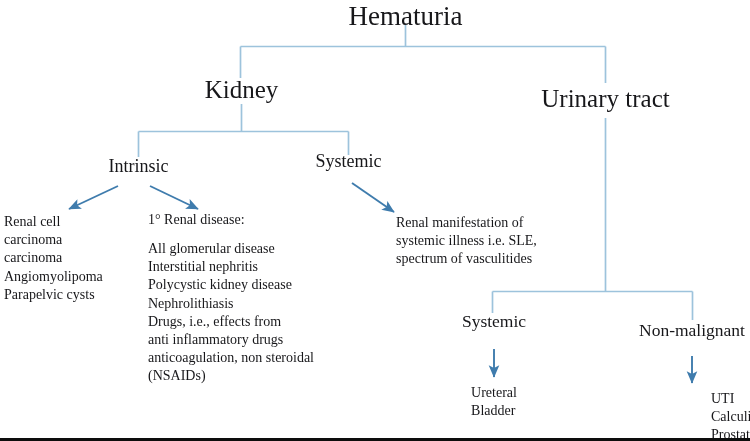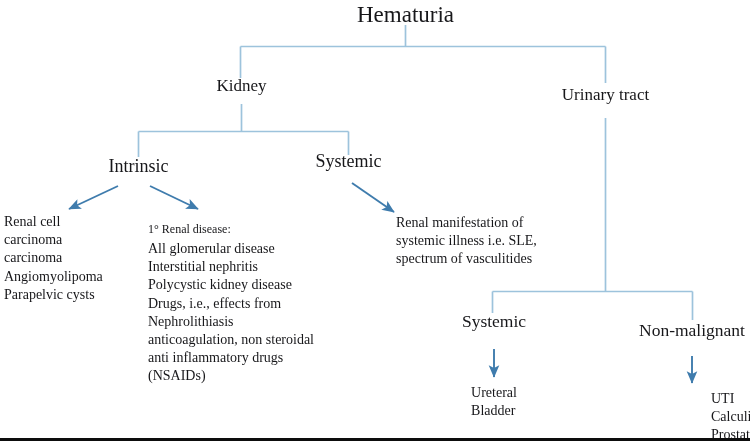--- a/index.html
+++ b/index.html
@@ -5,25 +5,25 @@
   html,body{margin:0;padding:0;background:#ffffff;}
   body{
     width:750px;height:441px;position:relative;overflow:hidden;
     font-family:"Liberation Serif","DejaVu Serif",serif;
     color:#17171a;
     border-bottom:3px solid #0d0d0d;
     box-sizing:border-box;
   }
   #flow-svg{position:absolute;left:0;top:0;width:750px;height:441px;}
   .node{position:absolute;white-space:nowrap;line-height:1.02;}
-  .lvl1{font-size:23px;}
-  .lvl2{font-size:17px;}
+  .lvl1{font-size:27px;}
+  .lvl2{font-size:25px;}
   .lvl3{font-size:18px;}
   .lvl4{font-size:17.5px;}
-  .leaf{position:absolute;font-size:12px;line-height:1.30;white-space:pre;margin-top:11px;}
+  .leaf{position:absolute;font-size:14px;line-height:1.30;white-space:pre;}
   .leaf-blk{position:absolute;font-size:14px;line-height:1.30;}
   .leaf-blk div{white-space:pre;}
 </style>
 </head>
 <body>
 
 <svg id="flow-svg" viewBox="0 0 750 441" xmlns="http://www.w3.org/2000/svg">
   <defs>
     <marker id="ah" markerWidth="9" markerHeight="9" refX="6.2" refY="3.1" orient="auto" markerUnits="strokeWidth">
       <path d="M0,0.3 L6.6,3.1 L0,5.9 L1.5,3.1 Z" fill="#3f7cad"></path>
@@ -89,24 +89,24 @@
     <div>Angiomyolipoma</div>
     <div>Parapelvic cysts</div>
   </div>
 
 <div class="leaf" style="left:148px;top:211px;">1° Renal disease:</div>
 
 <div class="leaf-blk" style="left:148px;top:240px;">
     <div>All glomerular disease</div>
     <div>Interstitial nephritis</div>
     <div>Polycystic kidney disease</div>
+    <div>Nephrolithiasis</div>
     <div>Drugs, i.e., effects from</div>
-    <div>Nephrolithiasis</div>
+    <div>anti inflammatory drugs</div>
     <div>anticoagulation, non steroidal</div>
-    <div>anti inflammatory drugs</div>
     <div>(NSAIDs)</div>
   </div>
 
 <div class="leaf-blk" style="left:352px;top:214px;margin-left:44px;">
     <div>Renal manifestation of</div>
     <div>systemic illness i.e. SLE,</div>
     <div>spectrum of vasculitides</div>
   </div>
 
 <div class="leaf-blk" style="left:494px;top:384px;transform:translateX(-50%);">

